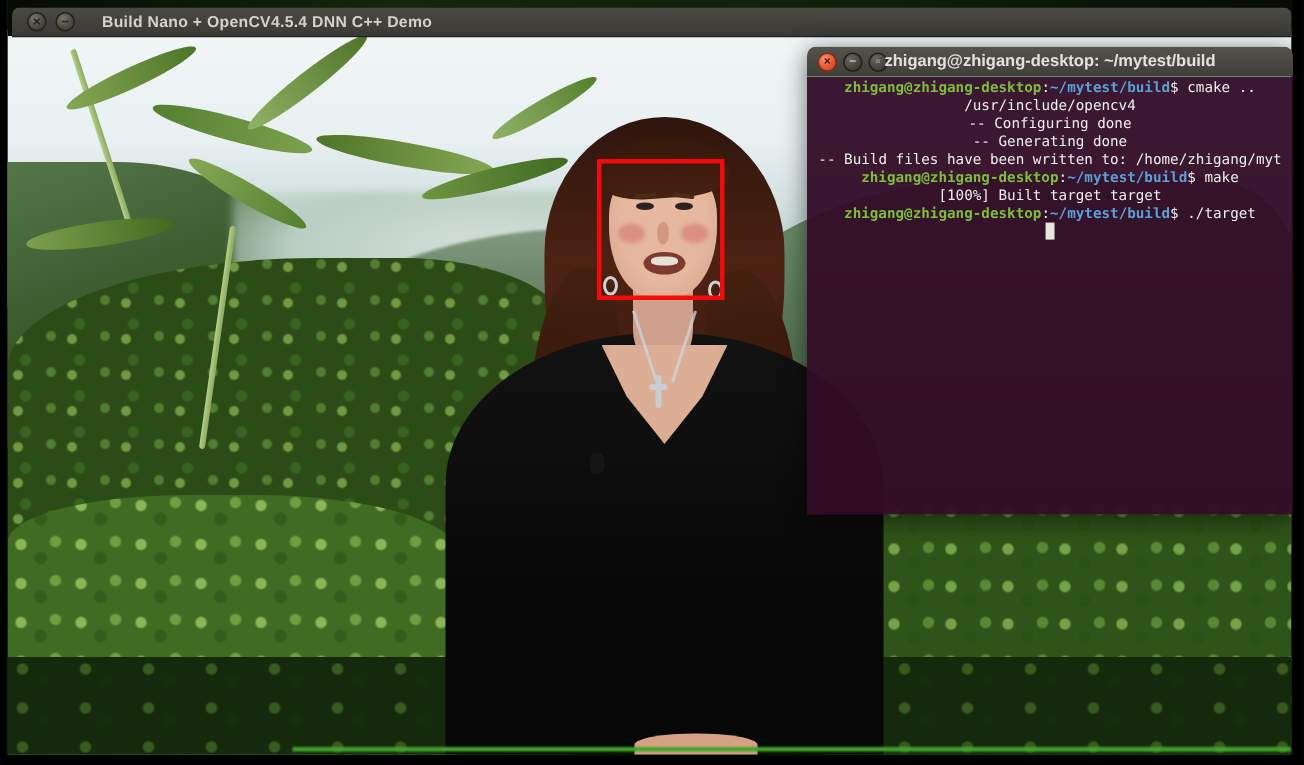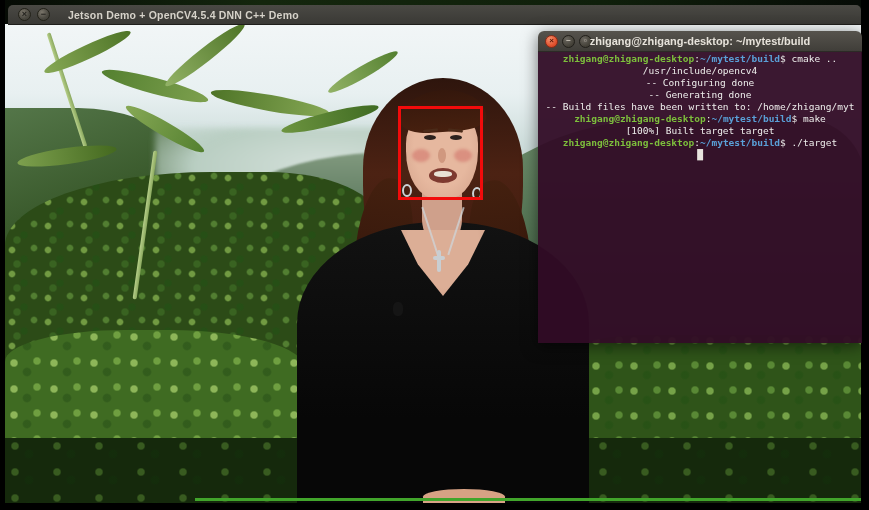--- a/index.html
+++ b/index.html
@@ -187,21 +187,21 @@
     <div class="mic"></div>
     <div class="hands"></div>
 
     <div class="detect-box" style="border-color: rgb(242, 11, 11);"></div>
     <div class="bottom-line"></div>
   </div>
 
   <div class="main-titlebar">
     <div class="wbtn">×</div>
     <div class="wbtn">−</div>
-    <span class="main-title-text">Jetson Demo + OpenCV4.5.4 DNN C++ Demo</span>
+    <span class="main-title-text">Build Nano + OpenCV4.5.4 DNN C++ Demo</span>
   </div>
 
   <div class="terminal">
     <div class="term-titlebar">
       <div class="tbtn tbtn-close">×</div>
       <div class="tbtn tbtn-gray">−</div>
       <div class="tbtn tbtn-gray">▫</div>
       <span class="term-title-text">zhigang@zhigang-desktop: ~/mytest/build</span>
     </div>
     <div class="term-body" style="background: rgba(50, 12, 38, 0.95);"><div class="term-line"><span style="color: rgb(125, 191, 60); font-weight: bold;">zhigang@zhigang-desktop</span><span style="color: rgb(238, 238, 236);">:</span><span style="color: rgb(90, 160, 216); font-weight: bold;">~/mytest/build</span><span style="color: rgb(238, 238, 236);">$ cmake ..</span></div><div class="term-line"><span style="color: rgb(238, 238, 236);">/usr/include/opencv4</span></div><div class="term-line"><span style="color: rgb(238, 238, 236);">-- Configuring done</span></div><div class="term-line"><span style="color: rgb(238, 238, 236);">-- Generating done</span></div><div class="term-line"><span style="color: rgb(238, 238, 236);">-- Build files have been written to: /home/zhigang/myt</span></div><div class="term-line"><span style="color: rgb(125, 191, 60); font-weight: bold;">zhigang@zhigang-desktop</span><span style="color: rgb(238, 238, 236);">:</span><span style="color: rgb(90, 160, 216); font-weight: bold;">~/mytest/build</span><span style="color: rgb(238, 238, 236);">$ make</span></div><div class="term-line"><span style="color: rgb(238, 238, 236);">[100%] Built target target</span></div><div class="term-line"><span style="color: rgb(125, 191, 60); font-weight: bold;">zhigang@zhigang-desktop</span><span style="color: rgb(238, 238, 236);">:</span><span style="color: rgb(90, 160, 216); font-weight: bold;">~/mytest/build</span><span style="color: rgb(238, 238, 236);">$ ./target</span></div><div class="term-line cursor-line"><span>█</span></div></div>

